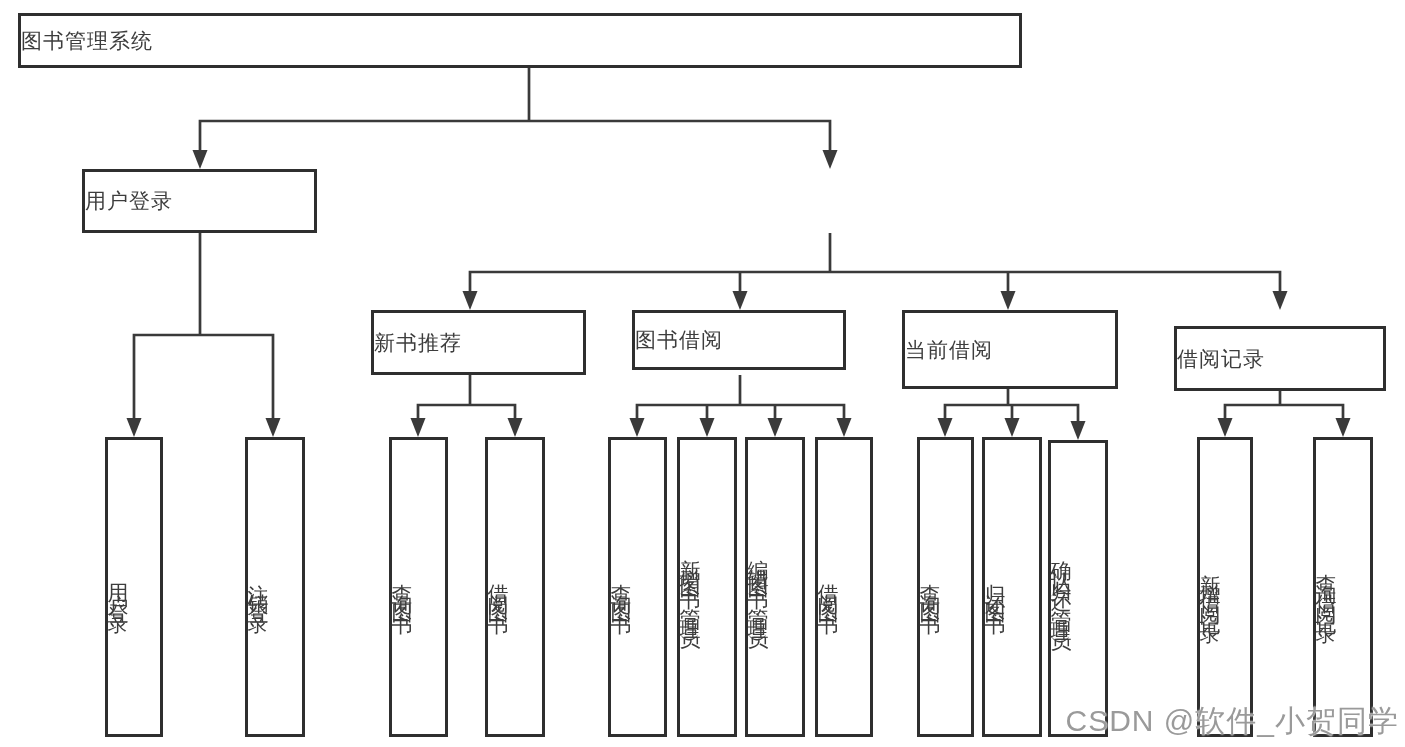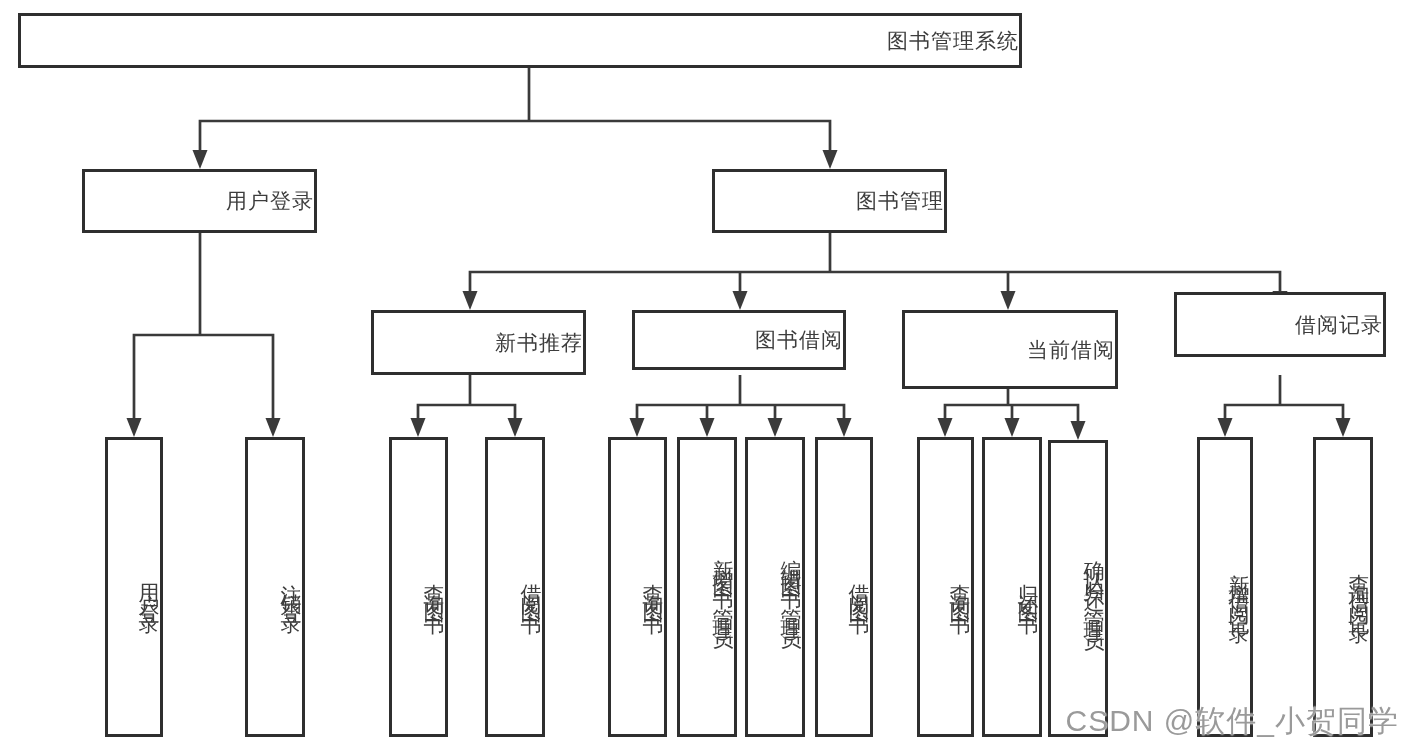--- a/index.html
+++ b/index.html
@@ -27,21 +27,21 @@
     fill: var(--line, #3a3a3a);
     stroke: none;
   }
   .node {
     position: absolute;
     z-index: 2;
     background: #ffffff;
     border: 3px solid var(--border, #2f2f2f);
     display: flex;
     align-items: center;
-    justify-content: flex-end;
+    justify-content: flex-start;
     color: var(--text, #3d3d3d);
   }
   .node .lbl {
     font-size: 21px;
     letter-spacing: 1px;
     white-space: nowrap;
   }
   .vnode .lbl {
     writing-mode: vertical-rl;
     text-orientation: mixed;
@@ -129,34 +129,31 @@
     </g>
   </svg>
 
   <div class="node" style="left:18px;top:13px;width:1004px;height:55px">
     <span class="lbl">图书管理系统</span>
   </div>
 
   <div class="node" style="left:82px;top:169px;width:235px;height:64px">
     <span class="lbl">用户登录</span>
   </div>
-  <div class="node" style="left:712px;top:169px;width:235px;height:64px">
-    <span class="lbl">图书管理</span>
-  </div>
 
   <div class="node" style="left:371px;top:310px;width:215px;height:65px">
     <span class="lbl">新书推荐</span>
   </div>
   <div class="node" style="left:632px;top:310px;width:214px;height:60px">
     <span class="lbl">图书借阅</span>
   </div>
   <div class="node" style="left:902px;top:310px;width:216px;height:79px">
     <span class="lbl">当前借阅</span>
   </div>
-  <div class="node" style="left:1174px;top:292px;width:212px;height:65px">
+  <div class="node" style="left:1174px;top:326px;width:212px;height:65px">
     <span class="lbl">借阅记录</span>
   </div>
 
   <div class="node vnode" style="left:105px;top:437px;width:58px;height:300px">
     <span class="lbl">用户登录</span>
   </div>
   <div class="node vnode" style="left:245px;top:437px;width:60px;height:300px">
     <span class="lbl">注销登录</span>
   </div>
 

